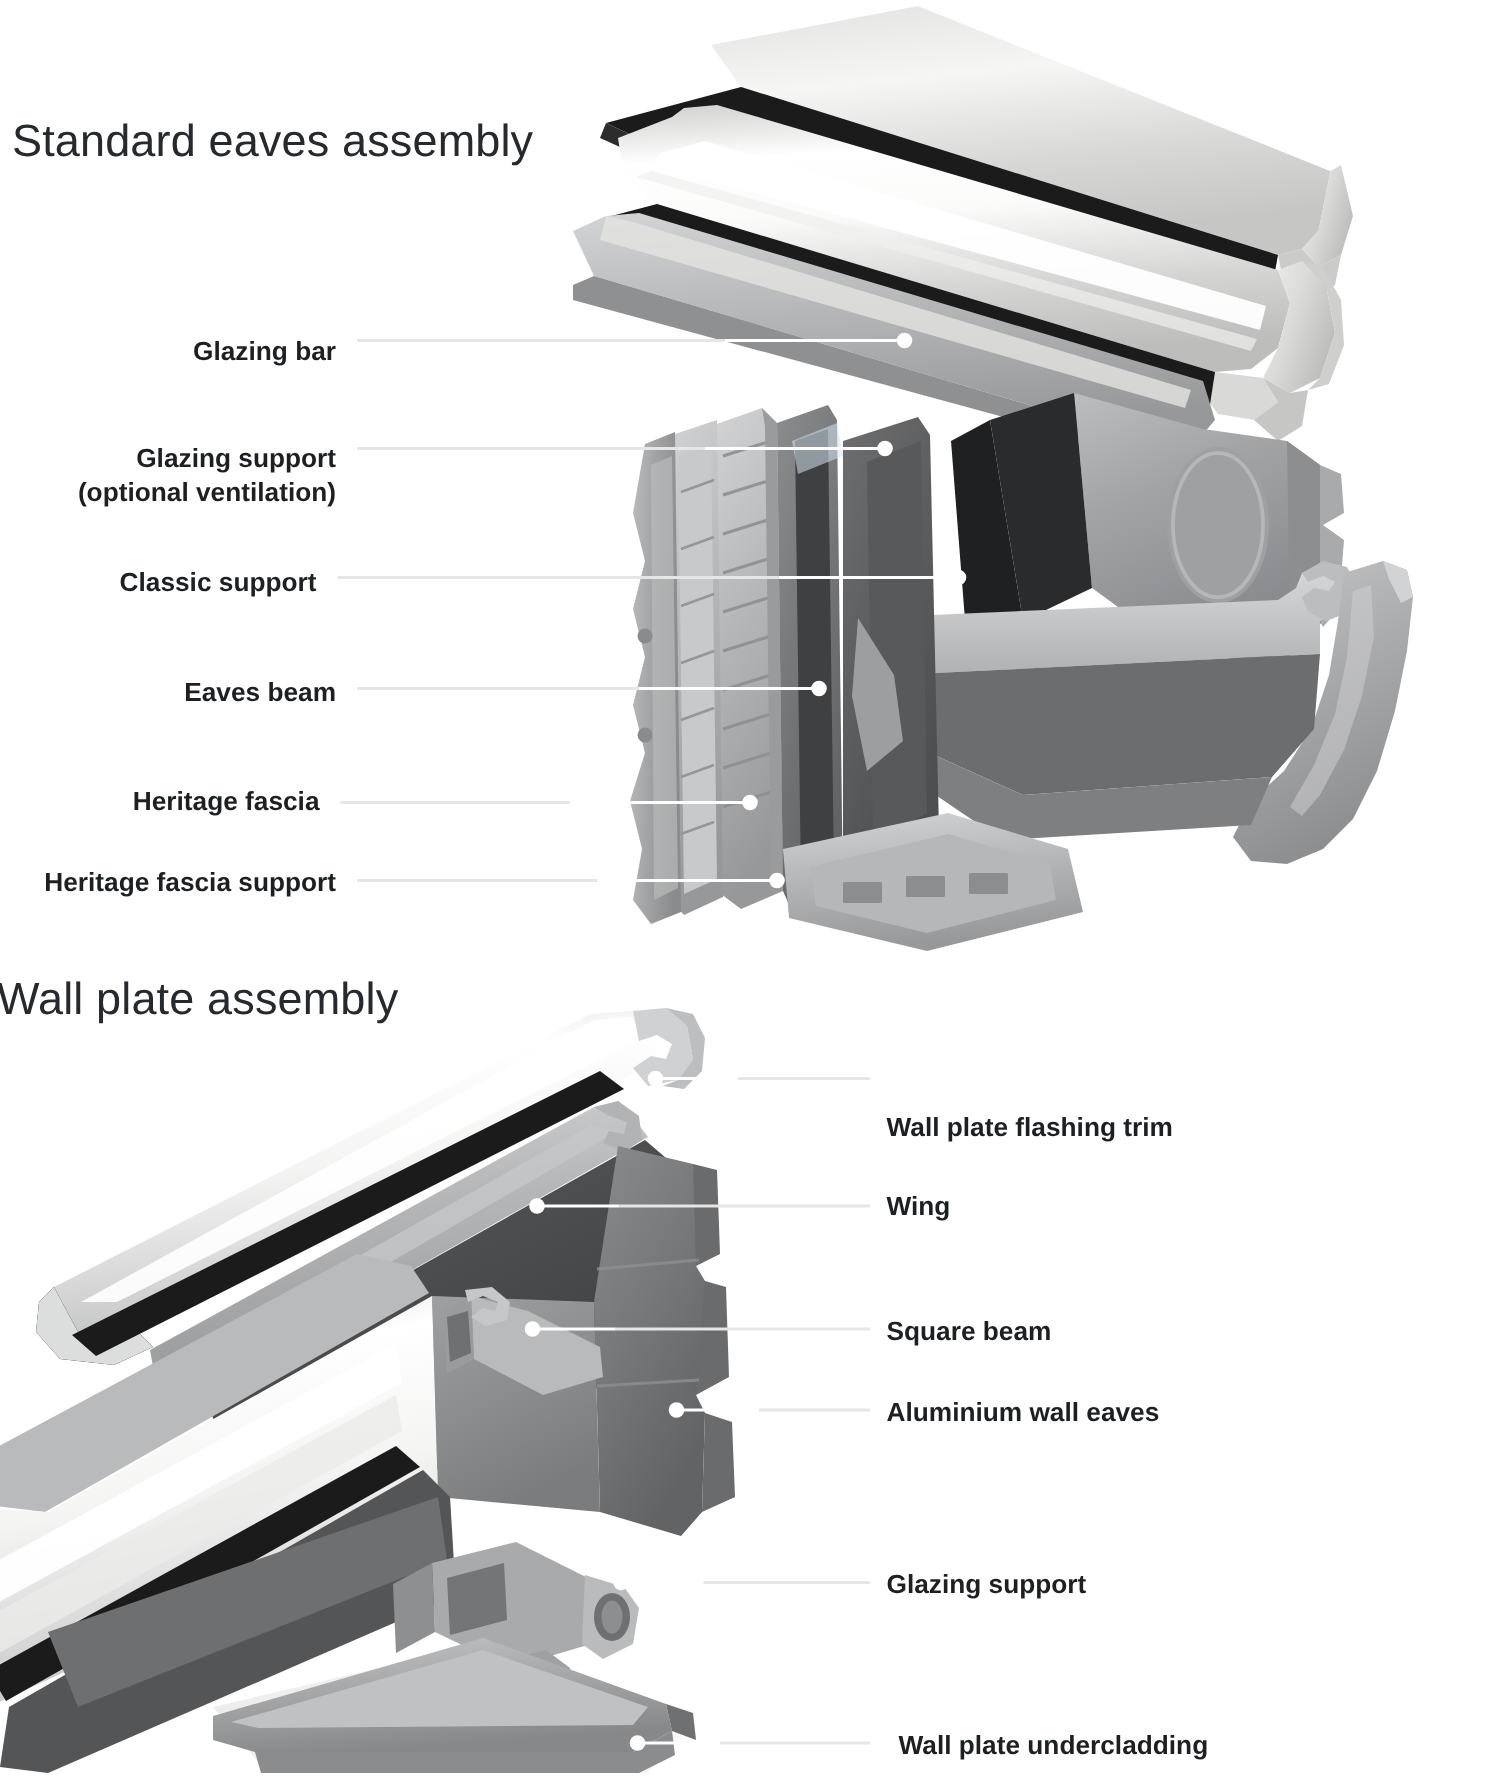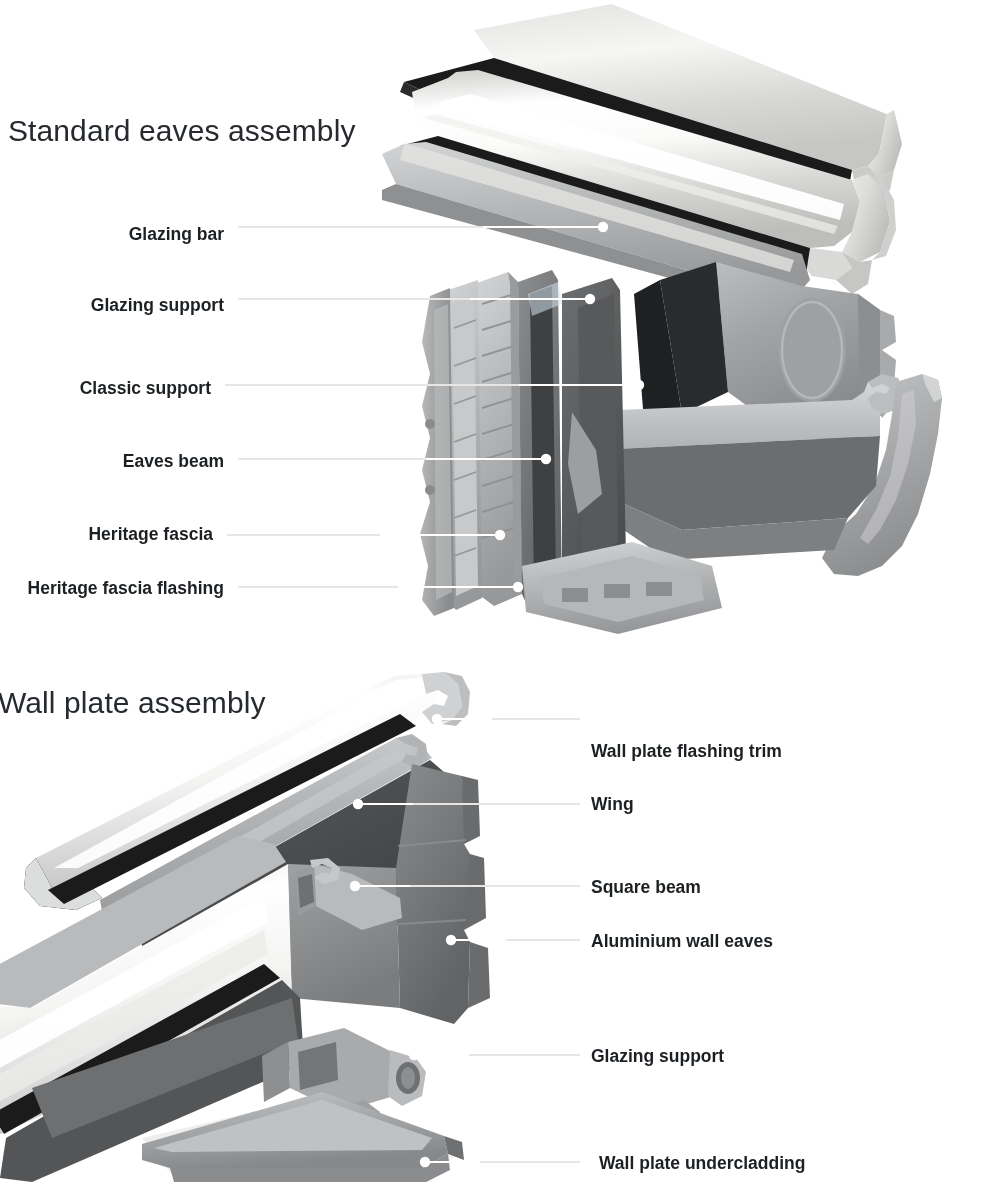--- a/index.html
+++ b/index.html
@@ -23,21 +23,20 @@
 
   
   .section-title {
     position: absolute;
     font-family: "Liberation Sans", sans-serif;
     font-weight: 300;
     font-size: 30px;
     color: #262a2e;
     letter-spacing: 0.1px;
     white-space: nowrap;
-    margin-top: 36px;
   }
   #title-eaves { left: 8px;  top: 78px; }
   #title-wall  { left: -2px; top: 650px; }
 
   
   .label {
     position: absolute;
     font-family: "Liberation Sans", sans-serif;
     font-weight: 700;
     font-size: 17.5px;
@@ -411,25 +410,25 @@
       <line x1="480" y1="1162" x2="580" y2="1162" stroke="#e6e6e6" stroke-width="2"></line>
       <circle cx="425" cy="1162" r="5.2" fill="#ffffff"></circle>
     </svg>
 
   <div class="section-title" id="title-eaves">Standard eaves assembly</div>
 
   <div class="section-title" id="title-wall">Wall plate assembly</div>
 
   <div id="labels-layer">
       <div class="label right-aligned" style="left: 0px; width: 224px; top: 223px;"><span>Glazing bar</span></div>
-      <div class="label right-aligned" style="left: 0px; width: 224px; top: 294px;"><span>Glazing support</span></div>
+      <div class="label right-aligned" style="left: 0px; width: 224px; top: 294px;"><span>Glazing support</span><span class="l2">(optional ventilation)</span></div>
       <div class="label right-aligned" style="left: 0px; width: 211px; top: 377px;"><span>Classic support</span></div>
       <div class="label right-aligned" style="left: 0px; width: 224px; top: 450px;"><span>Eaves beam</span></div>
       <div class="label right-aligned" style="left: 0px; width: 213px; top: 523px; padding-left: 16px;"><span>Heritage fascia</span></div>
-      <div class="label right-aligned" style="left: 0px; width: 224px; top: 577px;"><span>Heritage fascia flashing</span></div>
+      <div class="label right-aligned" style="left: 0px; width: 224px; top: 577px;"><span>Heritage fascia support</span></div>
       <div class="label left-aligned" style="left: 591px; top: 740px;"><span>Wall plate flashing trim</span></div>
       <div class="label left-aligned" style="left: 591px; top: 793px;"><span>Wing</span></div>
       <div class="label left-aligned" style="left: 591px; top: 876px;"><span>Square beam</span></div>
       <div class="label left-aligned" style="left: 591px; top: 930px;"><span>Aluminium wall eaves</span></div>
       <div class="label left-aligned" style="left: 591px; top: 1045px;"><span>Glazing support</span></div>
       <div class="label left-aligned" style="left: 571px; top: 1152px; margin-left: 28px;"><span>Wall plate undercladding</span></div>
     </div>
 
 </div>
 

